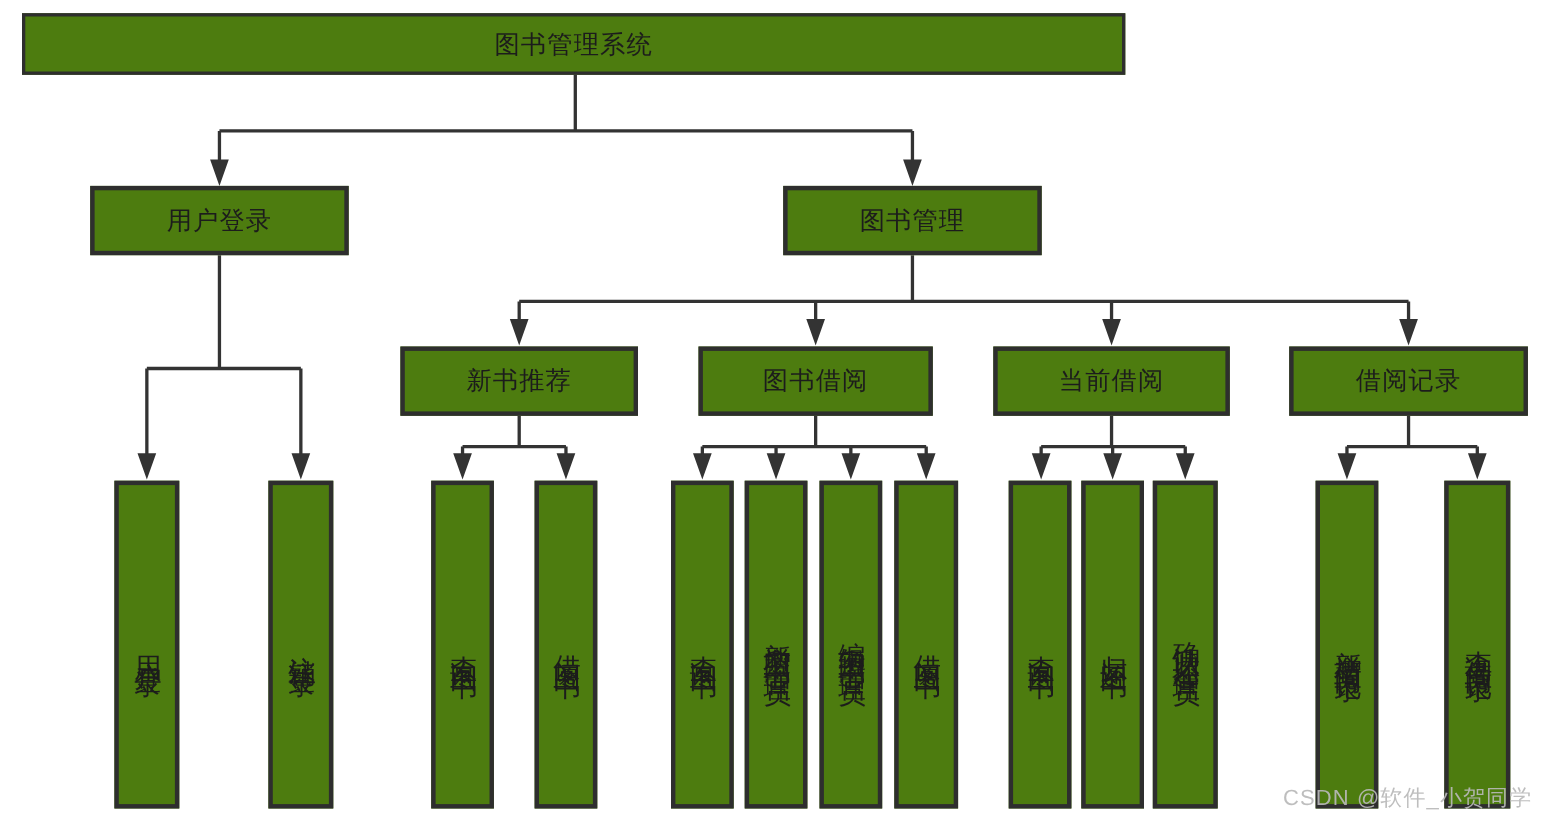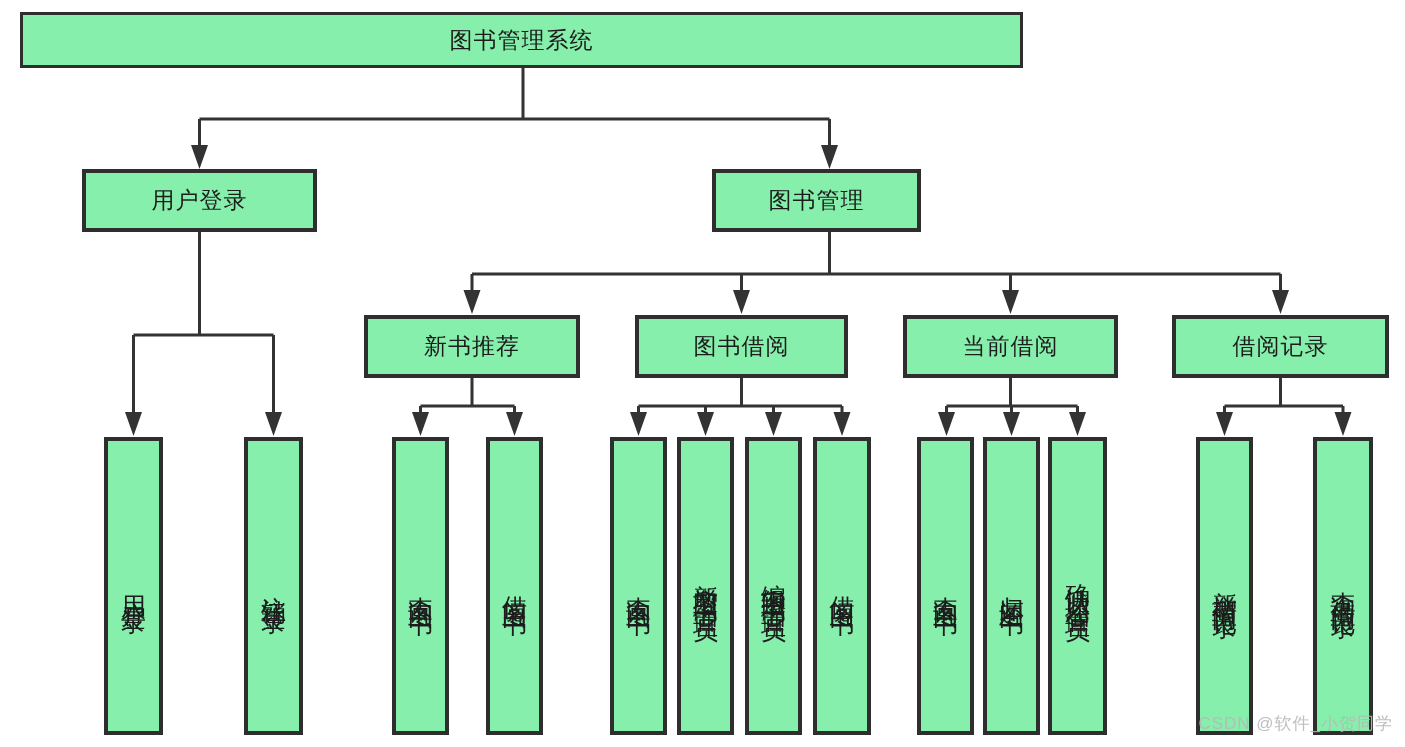--- a/index.html
+++ b/index.html
@@ -15,21 +15,21 @@
     overflow: hidden;
   }
   .connectors {
     position: absolute;
     left: 0; top: 0;
     z-index: 1;
   }
   .node {
     position: absolute;
     box-sizing: border-box;
-    background: #86efac;
+    background: #4d7c0f;
     border: 4px solid #2e2e2e;
     color: #1c1c1c;
     display: flex;
     align-items: center;
     justify-content: center;
     z-index: 2;
     text-align: center;
   }
   .node.root { border-width: 3px; }
   .node.horiz {
@@ -41,21 +41,21 @@
     writing-mode: vertical-rl;
     text-orientation: mixed;
     font-size: 25px;
     letter-spacing: 5px;
     line-height: 1;
   }
   .watermark {
     position: absolute;
     right: 12px;
     top: 712px;
-    font-size: 17px;
+    font-size: 20px;
     letter-spacing: 1px;
     color: rgba(185, 185, 185, 0.92);
     z-index: 5;
     white-space: nowrap;
   }
 </style>
 </head>
 <body>
 
 <div class="canvas">
@@ -107,21 +107,21 @@
       <path d="M1280.5 378 V406 M1224.5 406 H1343 M1224.5 406 V414 M1343 406 V414"></path>
     </g>
     <g fill="#333333" stroke="none">
       <path d="M1216 412 L1233 412 L1224.5 436 Z M1334.5 412 L1351.5 412 L1343 436 Z"></path>
     </g>
   </svg>
 
   <div class="node horiz root" style="left:20px; top:12px; width:1003px; height:56px">图书管理系统</div>
 
   <div class="node horiz" style="left:82px; top:169px; width:235px; height:63px">用户登录</div>
-  <div class="node horiz" style="left:712px; top:169px; width:209px; height:63px">图书管理</div>
+  <div class="node horiz" style="left:712px; top:169px; width:235px; height:63px">图书管理</div>
 
   <div class="node horiz" style="left:635px; top:315px; width:213px; height:63px">图书借阅</div>
   <div class="node horiz" style="left:364px; top:315px; width:216px; height:63px">新书推荐</div>
   <div class="node horiz" style="left:1172px; top:315px; width:217px; height:63px">借阅记录</div>
   <div class="node horiz" style="left:903px; top:315px; width:215px; height:63px">当前借阅</div>
 
   <div class="node vert" style="left:104px; top:437px; width:59px; height:298px">用户登录</div>
   <div class="node vert" style="left:244px; top:437px; width:59px; height:298px">注销登录</div>
 
   <div class="node vert" style="left:392px; top:437px; width:57px; height:298px">查询图书</div>

